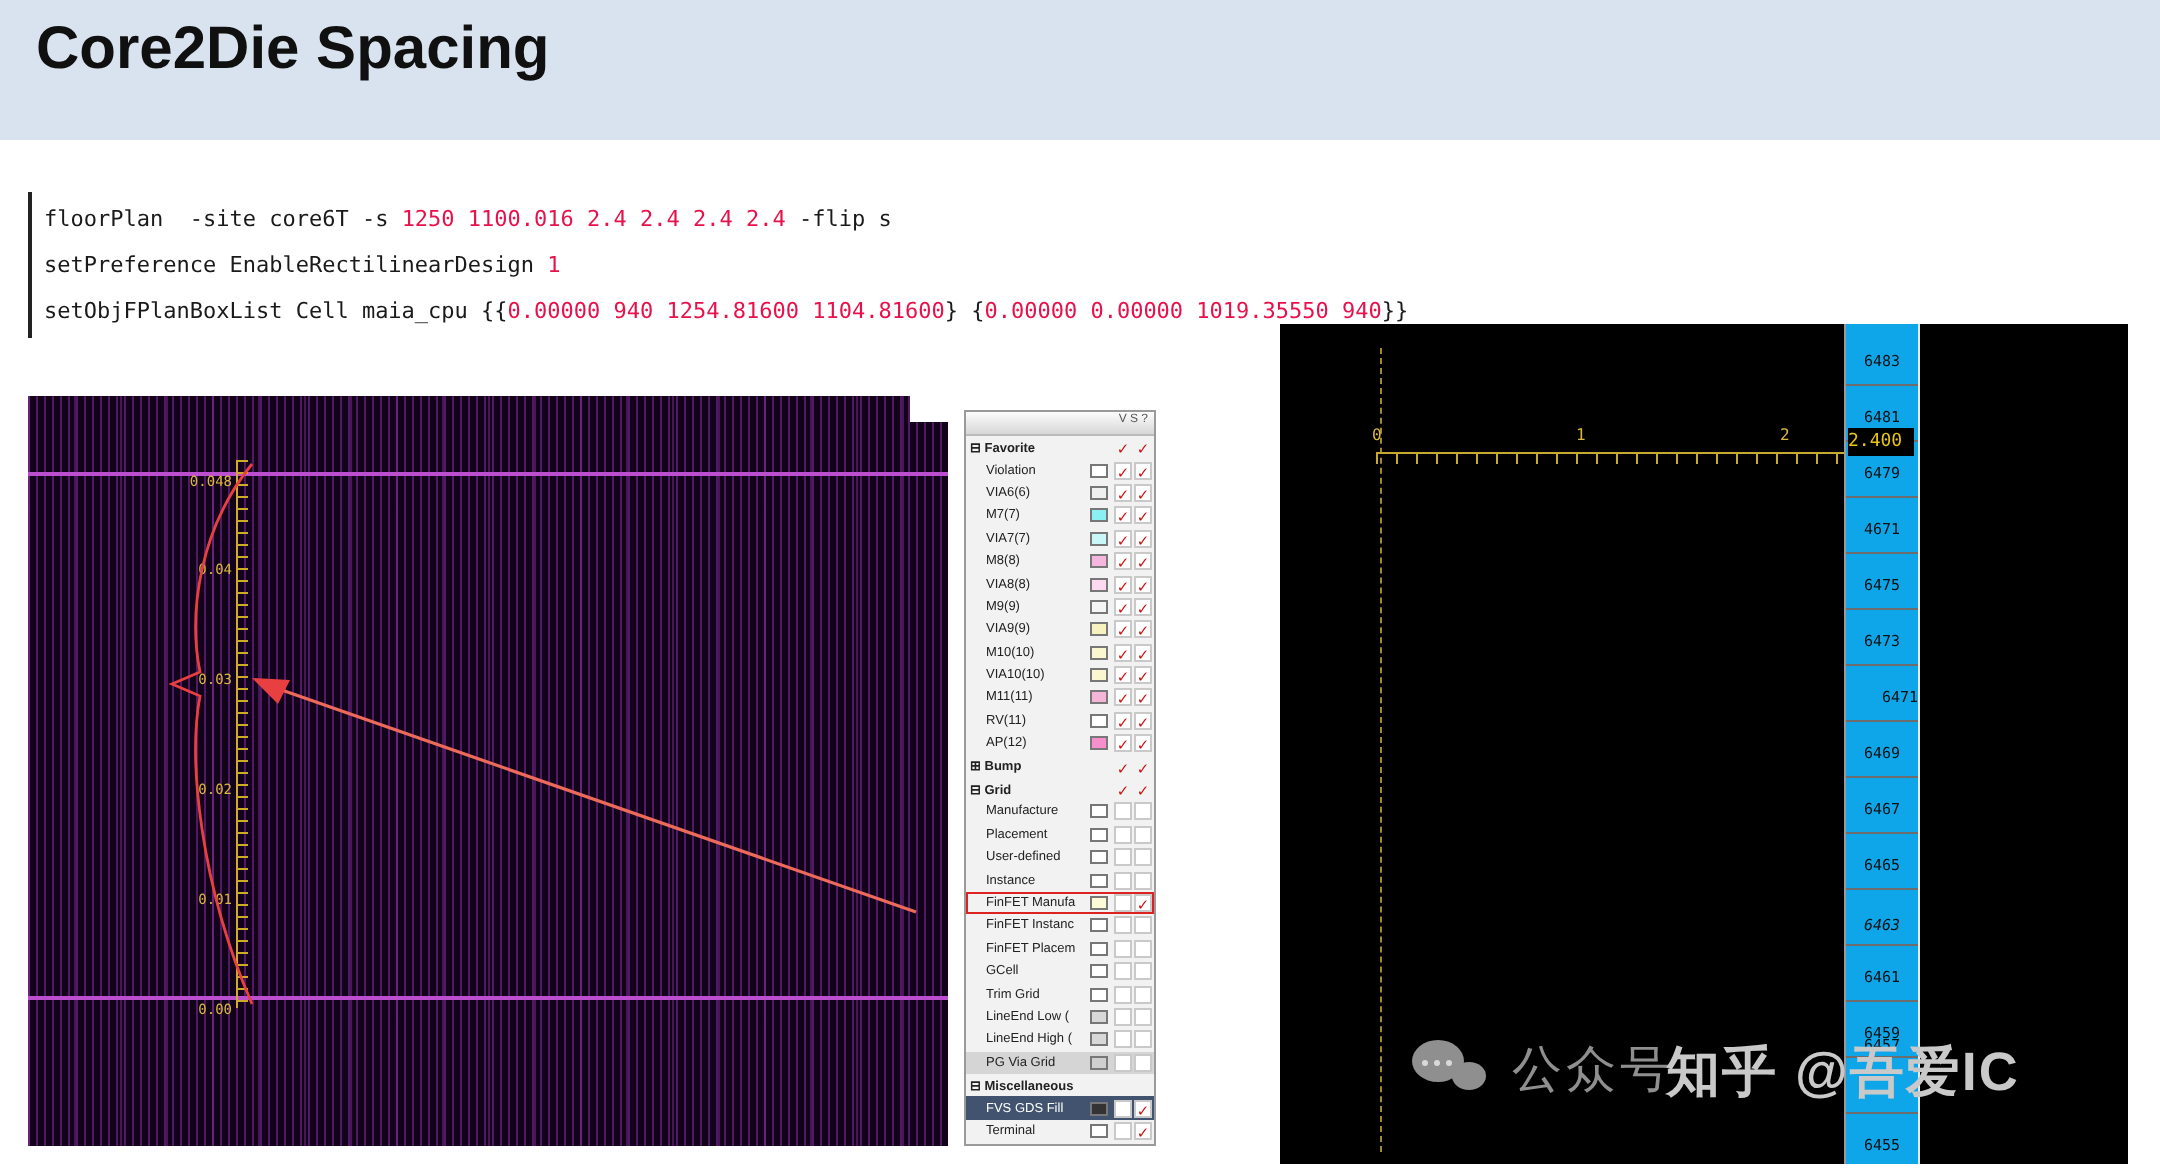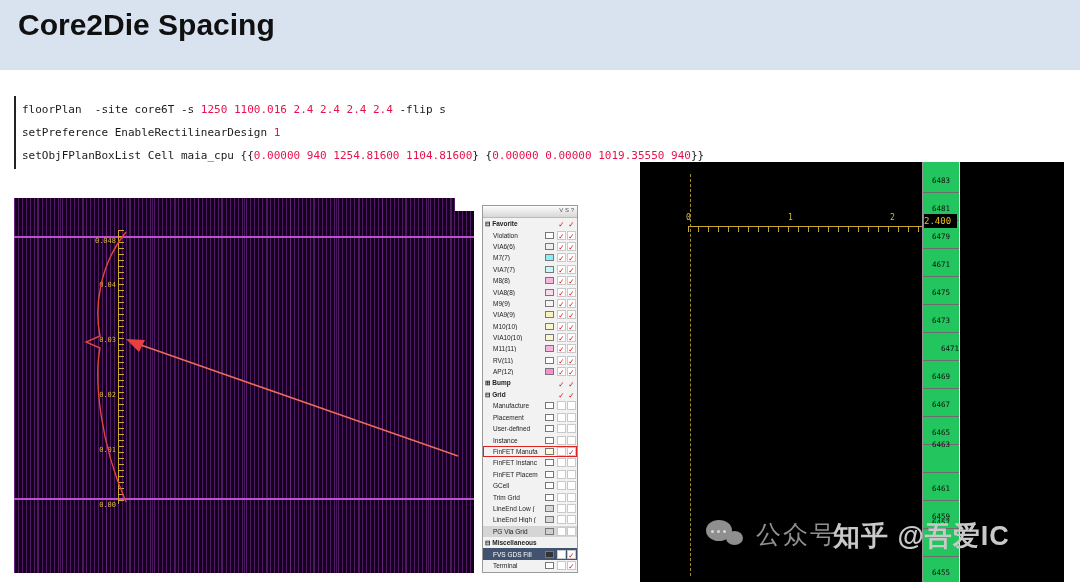--- a/index.html
+++ b/index.html
@@ -52,21 +52,21 @@
   
   #rpanel{position:absolute;left:640px;top:162px;width:424px;height:420px;background:#000;overflow:hidden;}
   #vdash{position:absolute;left:50px;top:12px;height:402px;border-left:1px dashed #a08c2e;}
   #hruler{position:absolute;left:48px;top:58px;width:234px;height:14px;}
   #hruler .line{position:absolute;left:0;top:6px;width:234px;height:1px;background:#c8a930;}
   #hruler .ticks{position:absolute;left:0;top:6px;width:234px;height:6px;
                  background:repeating-linear-gradient(90deg,#c8a930 0 1px,transparent 1px 10px);}
   .hr-tick{position:absolute;top:-7px;font-size:8px;color:#d8b93a;font-family:"DejaVu Sans Mono",monospace;}
   #hr-value{position:absolute;left:284px;top:52px;width:33px;height:14px;background:#000;color:#e8c412;
             font-size:9px;line-height:14px;text-align:left;font-family:"DejaVu Sans Mono",monospace;z-index:3;}
-  #scale-strip{position:absolute;left:282px;top:0;width:36px;height:420px;background:#22c55e;
+  #scale-strip{position:absolute;left:282px;top:0;width:36px;height:420px;background:#0ea5e9;
                border-left:1px solid #999;border-right:1px solid #e8e8e8;box-sizing:content-box;z-index:1;}
   .scale-num{position:absolute;left:0;width:36px;text-align:center;font-size:7.5px;color:#111;
              font-family:"DejaVu Sans Mono",monospace;}
   .scale-line{position:absolute;left:0;width:36px;height:1px;background:#6d6d6d;}
 
   
   #wm{position:absolute;left:706px;top:518px;height:46px;display:flex;z-index:5;}
   #wm-icon{position:relative;width:42px;height:34px;margin-right:8px;flex:none;}
   .bub1{position:absolute;left:0;top:2px;width:26px;height:21px;background:#8f8f8f;border-radius:50%;}
   .bub2{position:absolute;left:20px;top:13px;width:17px;height:14px;background:#8f8f8f;border-radius:50%;}
@@ -329,21 +329,21 @@
         <div class="scale-num" style="top: 154px;">6473</div>
         <div class="scale-line" style="top: 170px;"></div>
         <div class="scale-num" style="top: 182px; text-align: right;">6471</div>
         <div class="scale-line" style="top: 198px;"></div>
         <div class="scale-num" style="top: 210px;">6469</div>
         <div class="scale-line" style="top: 226px;"></div>
         <div class="scale-num" style="top: 238px;">6467</div>
         <div class="scale-line" style="top: 254px;"></div>
         <div class="scale-num" style="top: 266px;">6465</div>
         <div class="scale-line" style="top: 282px;"></div>
-        <div class="scale-num" style="top: 278px;">6463</div>
+        <div class="scale-num" style="top: 296px; font-style: italic;">6463</div>
         <div class="scale-line" style="top: 310px;"></div>
         <div class="scale-num" style="top: 322px;">6461</div>
         <div class="scale-line" style="top: 338px;"></div>
         <div class="scale-num" style="top: 350px;">6459</div>
         <div class="scale-line" style="top: 366px;"></div>
         <div class="scale-num" style="top: 356px;">6457</div>
         <div class="scale-line" style="top: 394px;"></div>
         <div class="scale-num" style="top: 406px;">6455</div>
       </div>
   </div>

